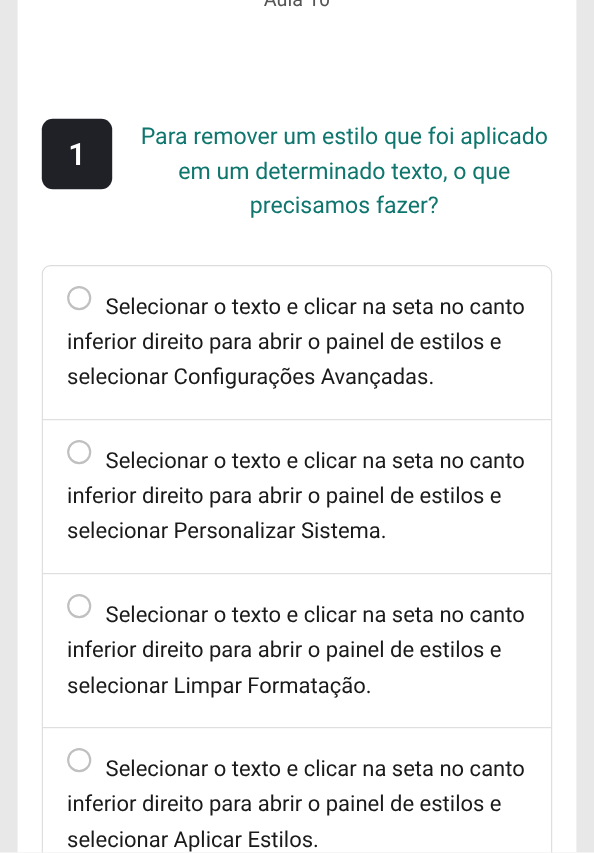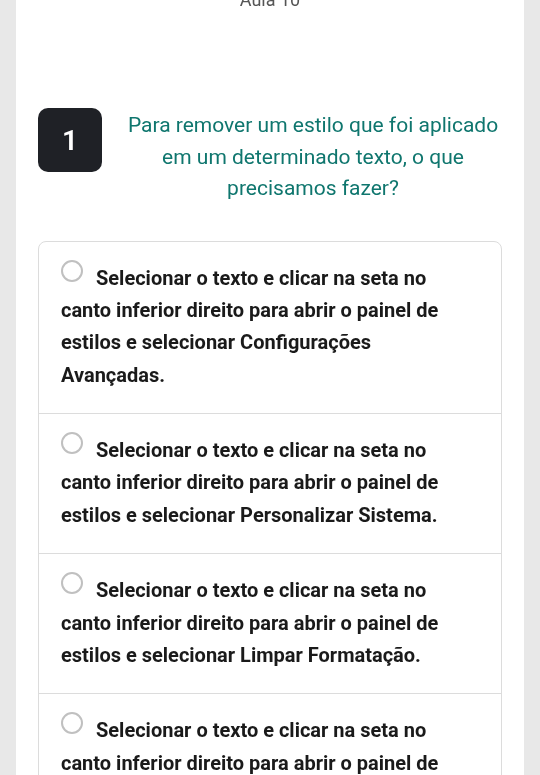--- a/index.html
+++ b/index.html
@@ -64,21 +64,20 @@
       border-radius: 8px;
       overflow: hidden;
     }
     .option-item {
       padding: 22px 22px;
       border-bottom: 1px solid #dcdcdc;
       display: flex;
       align-items: flex-start;
       gap: 12px;
       cursor: pointer;
-      font-weight: bold;
     }
     .option-item:last-child {
       border-bottom: none;
     }
     .radio-circle {
       width: 22px;
       height: 22px;
       border: 2px solid #c0c0c0;
       border-radius: 50%;
       flex-shrink: 0;

